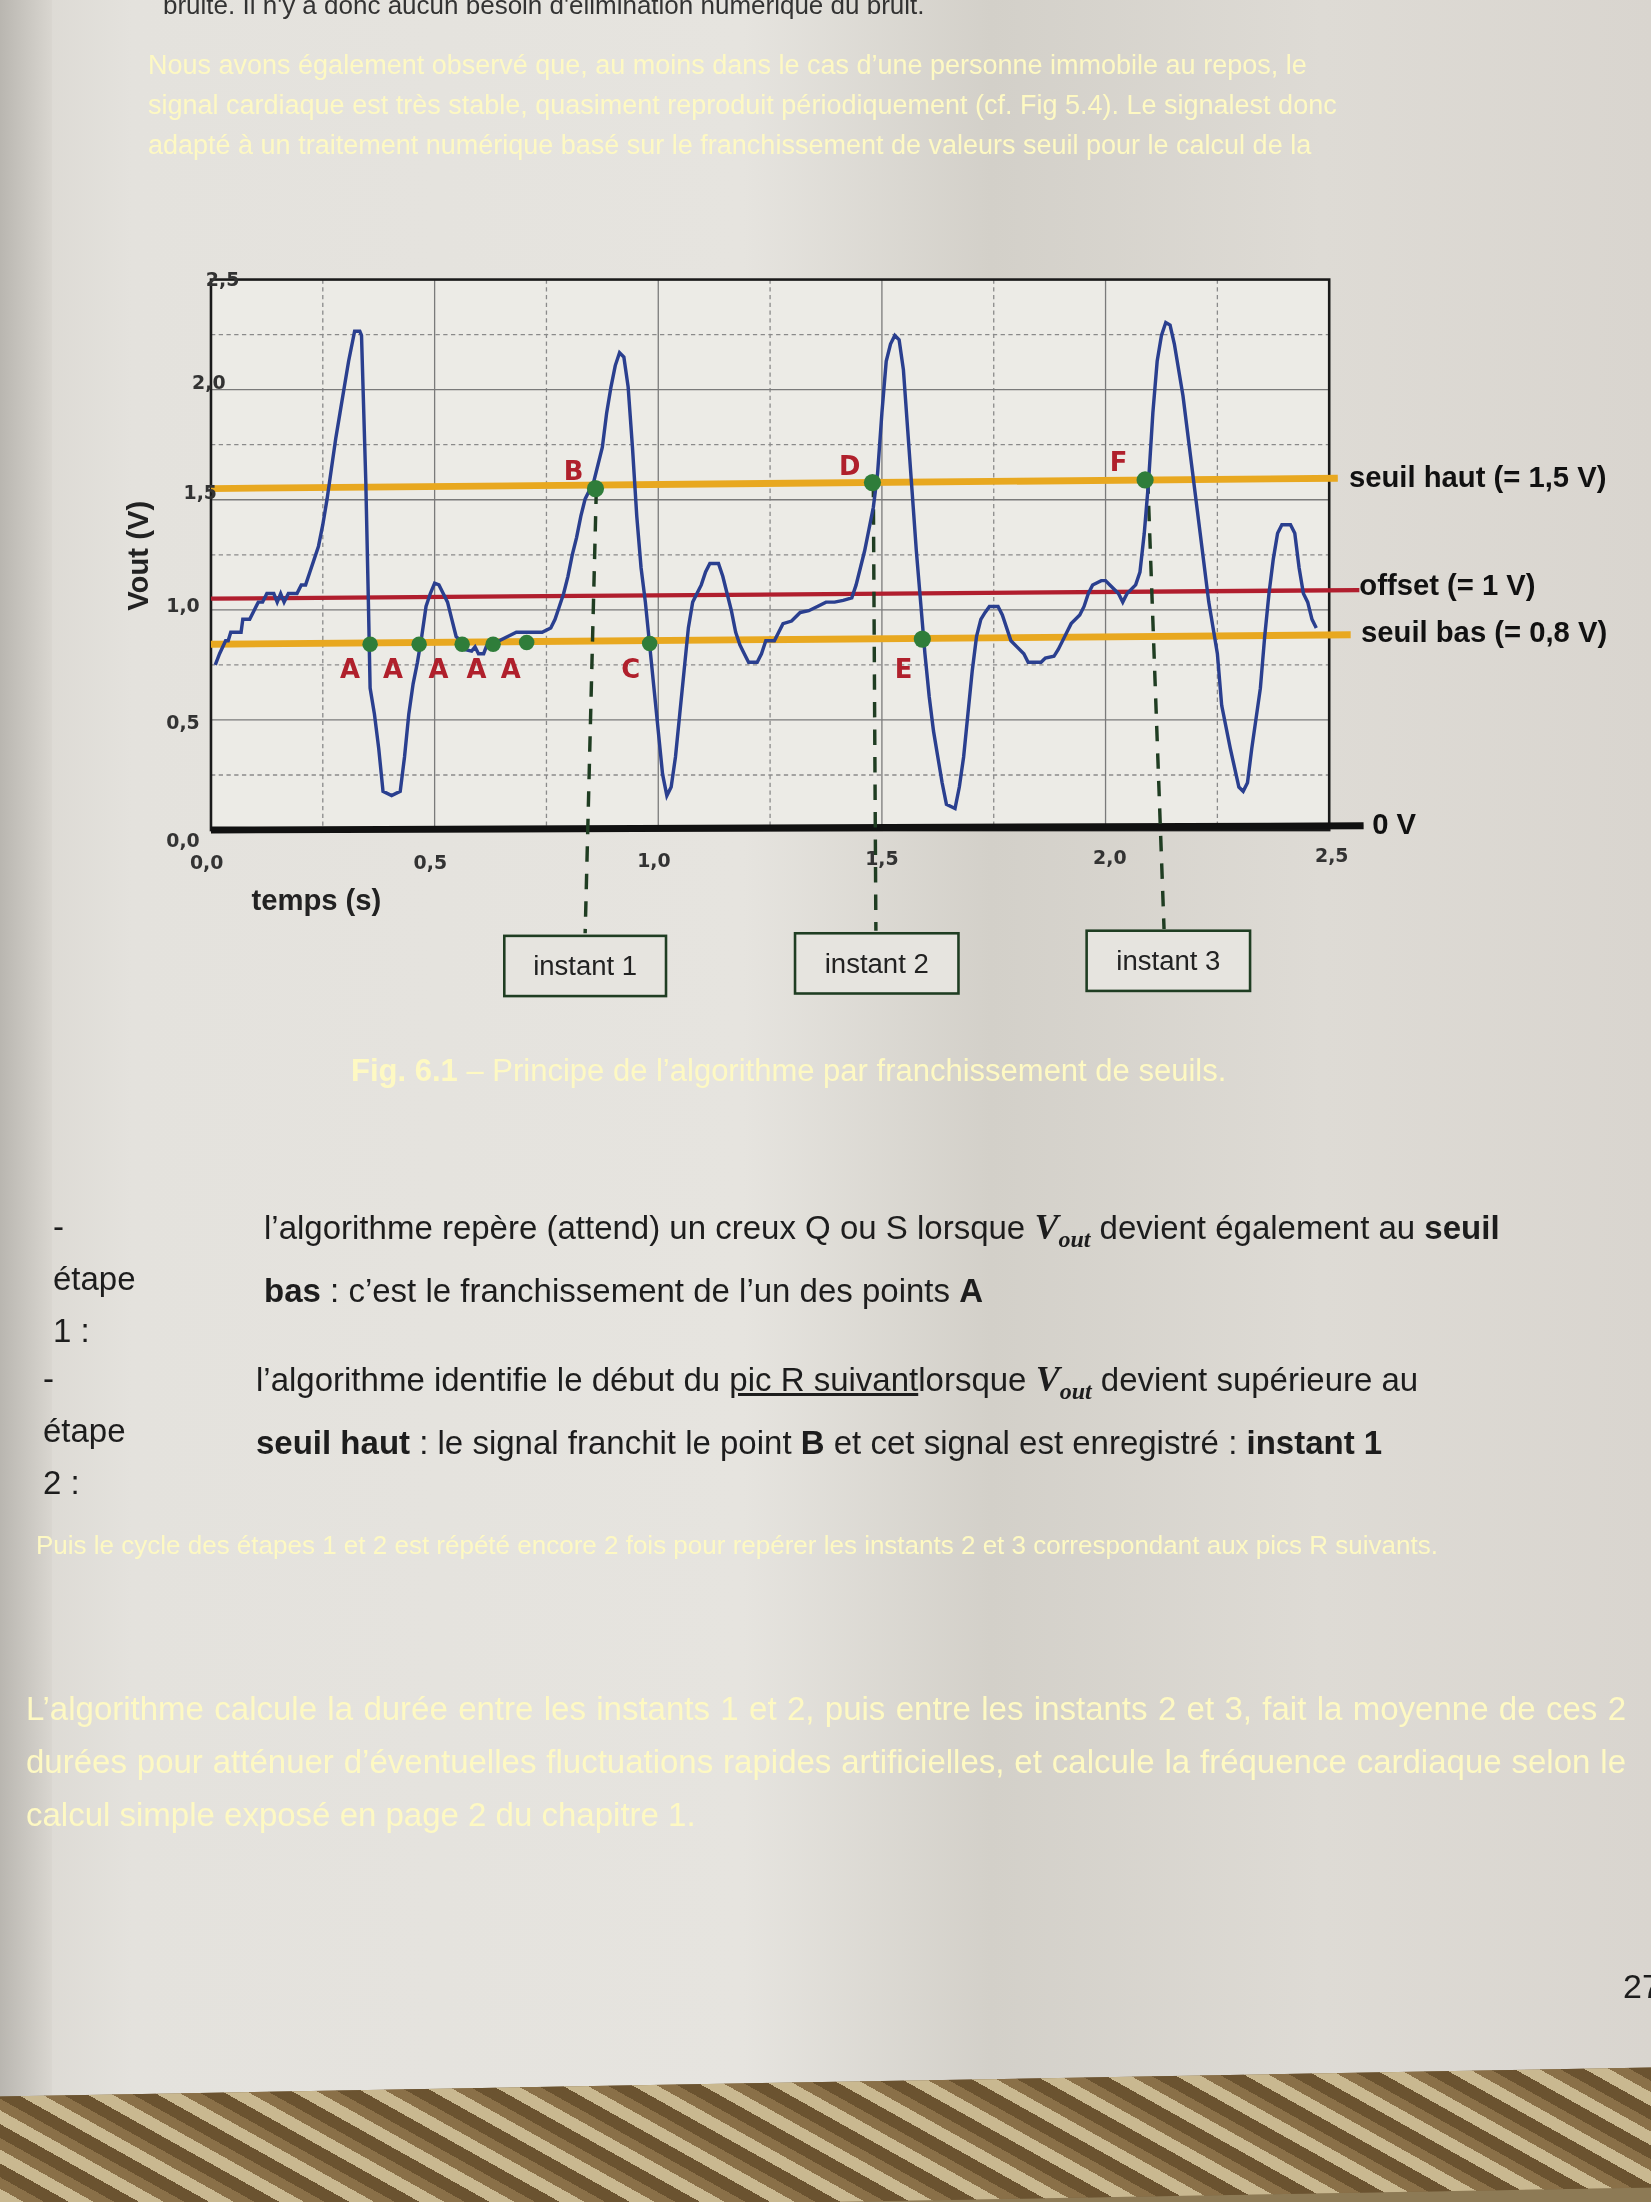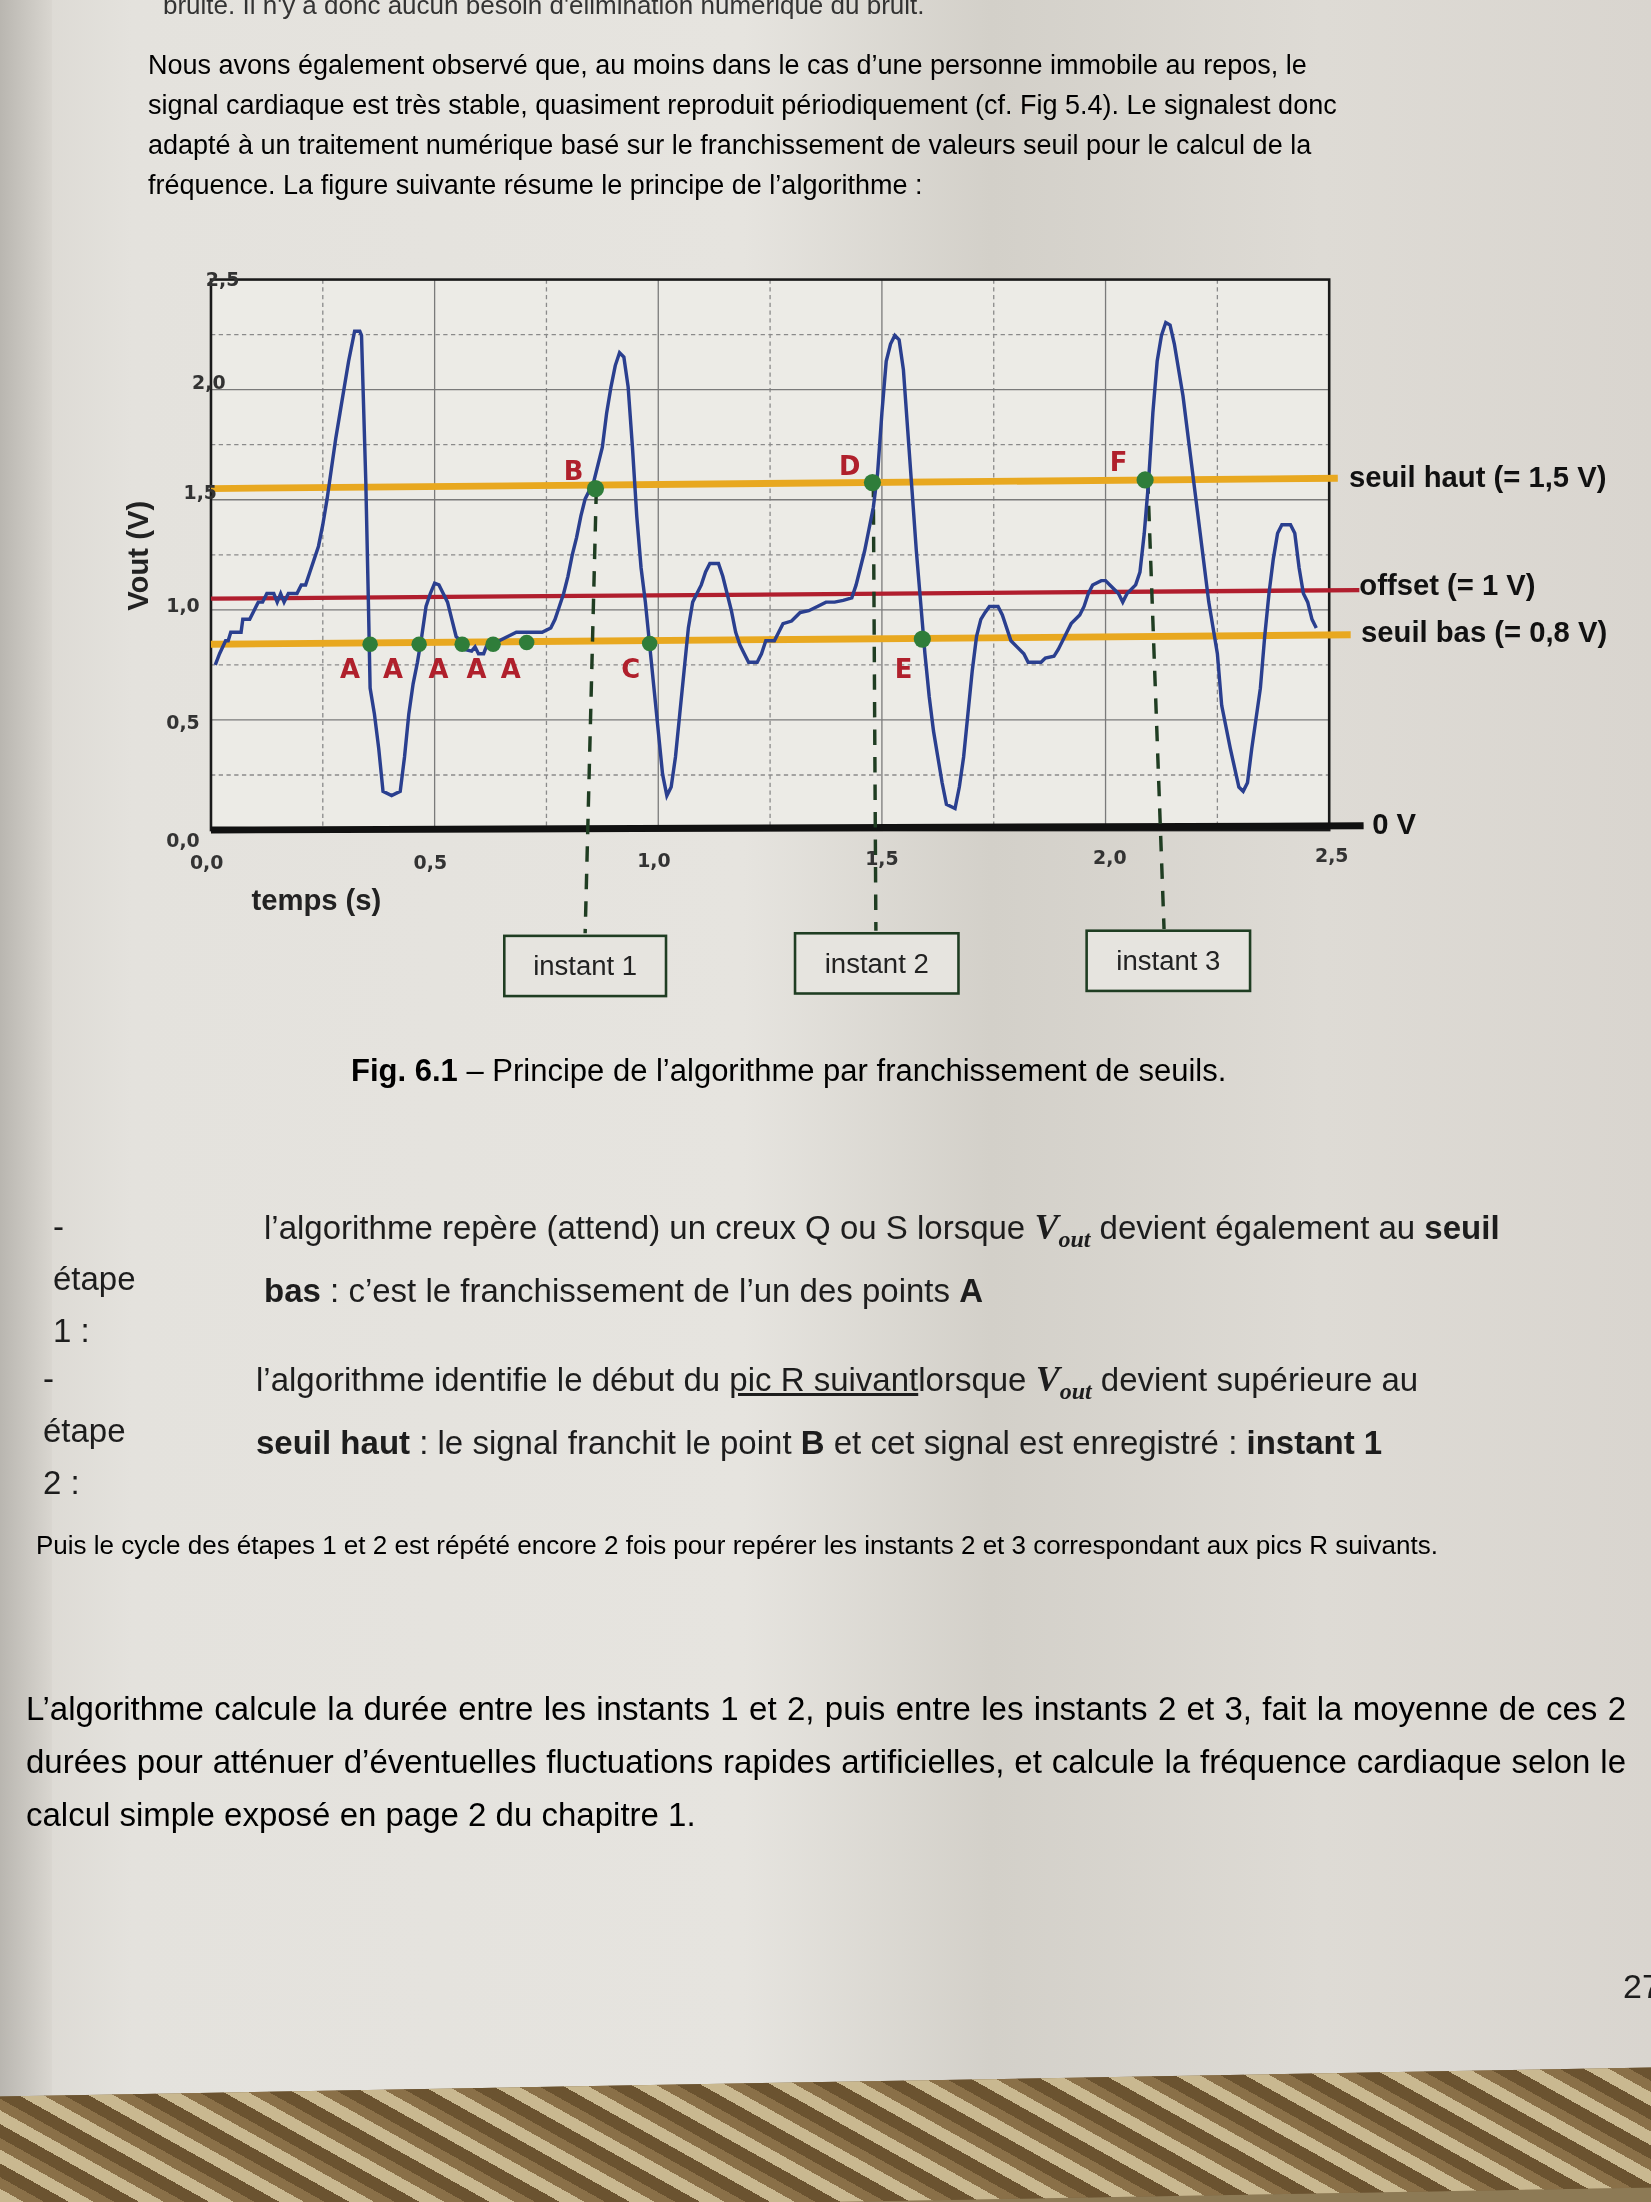--- a/index.html
+++ b/index.html
@@ -16,21 +16,21 @@
     position:absolute; left:0; top:0; width:52px; height:2099px;
     background:linear-gradient(90deg,#b9b6b0,#d9d6d0);
   }
   .carpet {
     position:absolute; left:0; top:2082px; width:1652px; height:120px;
     background:
       repeating-linear-gradient(30deg,#6b5330 0 12px,#c9b890 12px 24px,#8a7048 24px 34px),
       #7a6440;
     transform:skewY(-1deg);
   }
-  .txt { position:absolute; color:#000000; font-size:28px; line-height:40px; }
+  .txt { position:absolute; color:#fef9c3; font-size:28px; line-height:40px; }
   .intro-top { left:163px; top:-15.5px; font-size:26px; color:#333; }
   .intro { left:148px; top:45px; width:1377px; font-size:27px; line-height:40px; }
   .caption { left:351px; top:1051px; font-size:31px; }
   .caption b { font-weight:bold; }
   .step { position:absolute; font-size:33px; line-height:52px; color:#1d1d1d; }
   .step .label { position:absolute; left:0; top:0; }
   .step .body { position:absolute; left:211px; top:0; width:1359px; }
   .step1 { left:53px; top:1201px; }
   .step2 { left:43px; top:1353px; }
   .vout { font-weight:bold; font-style:italic; font-family:"Liberation Serif", serif; font-size:36px;margin-top:48px; }
@@ -52,21 +52,20 @@
 <div class="page"></div>
 <div class="page-shadow-left"></div>
 <div class="carpet"></div>
 
 <div class="txt intro-top">bruité. Il n'y a donc aucun besoin d'élimination numérique du bruit.</div>
 
 <div class="txt intro">
   <div>Nous avons également observé que, au moins dans le cas d’une personne immobile au repos, le</div>
   <div>signal cardiaque est très stable, quasiment reproduit périodiquement (cf. Fig 5.4). Le signalest donc</div>
   <div>adapté à un traitement numérique basé sur le franchissement de valeurs seuil pour le calcul de la</div>
-  <div>fréquence. La figure suivante résume le principe de l’algorithme :</div>
 </div>
 
 <svg width="1652" height="1015" viewBox="0 0 1920 1180">
 
   <rect x="245" y="325" width="1300" height="640" fill="#ecebe6"></rect>
 
   <g stroke="#8a8a8a" stroke-width="1.5" stroke-dasharray="5,4">
     <line x1="245" y1="389" x2="1545" y2="389"></line>
     <line x1="245" y1="517" x2="1545" y2="517"></line>
     <line x1="245" y1="645" x2="1545" y2="645"></line>

